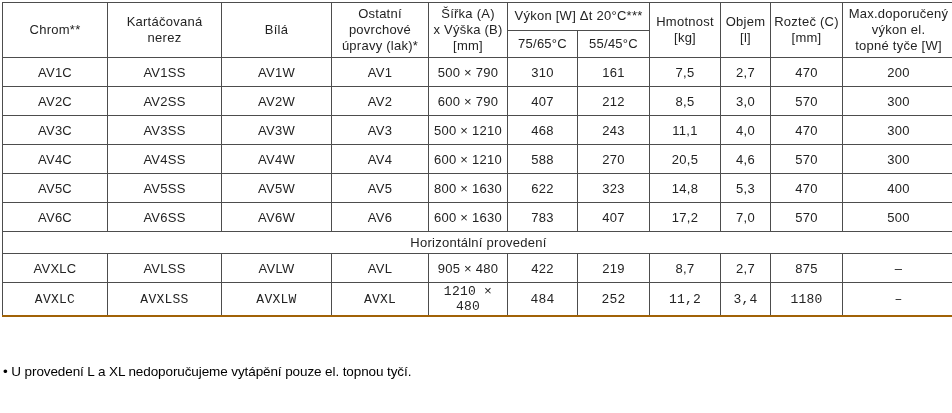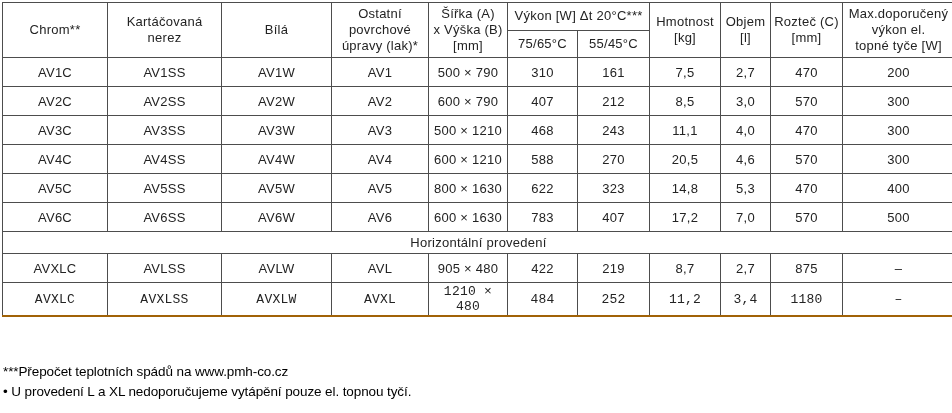--- a/index.html
+++ b/index.html
@@ -205,17 +205,16 @@
           <td>252</td>
           <td>11,2</td>
           <td>3,4</td>
           <td>1180</td>
           <td>–</td>
         </tr>
       </tbody>
   </table>
 
   <div class="footnotes">
-    <p>***Přepočet teplotních spádů na www.pmh-co.cz</p>
     <p>• U provedení L a XL nedoporučujeme vytápění pouze el. topnou tyčí.</p>
   </div>
 
 </div>
 
 </body></html>

